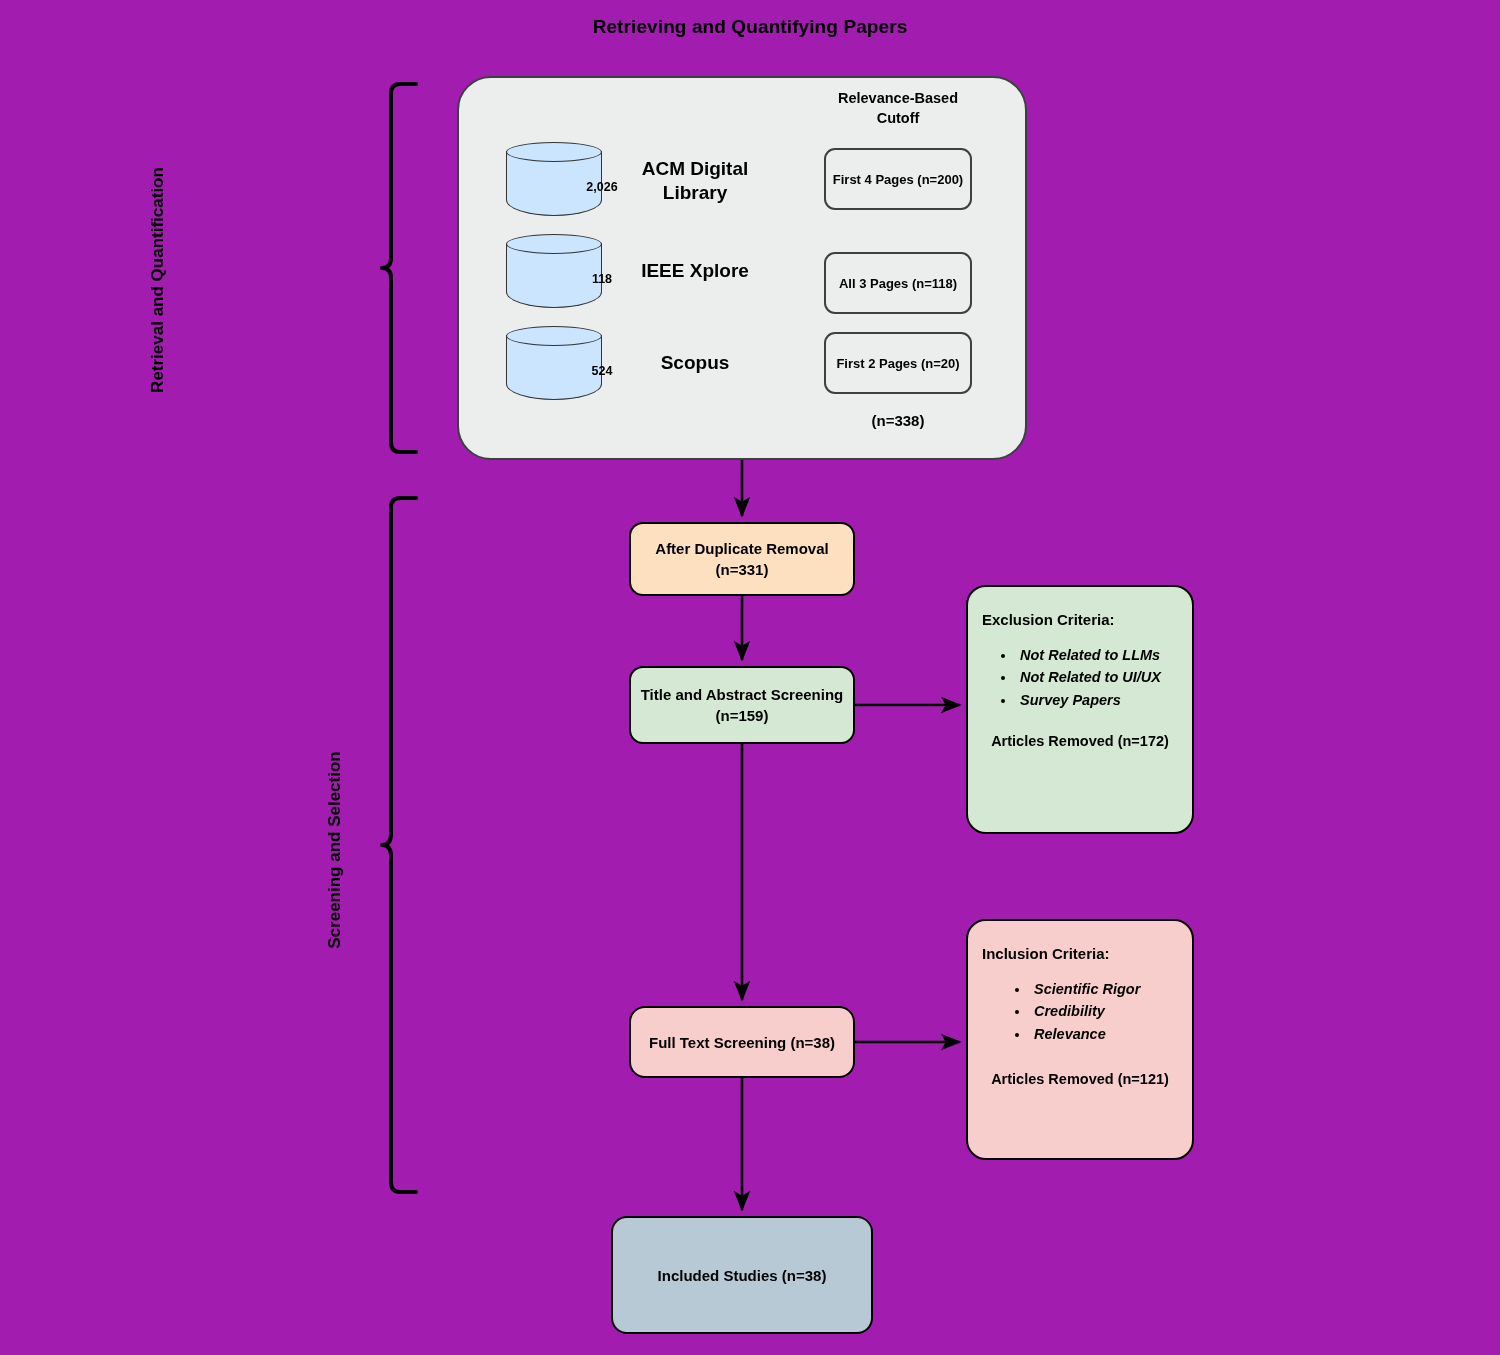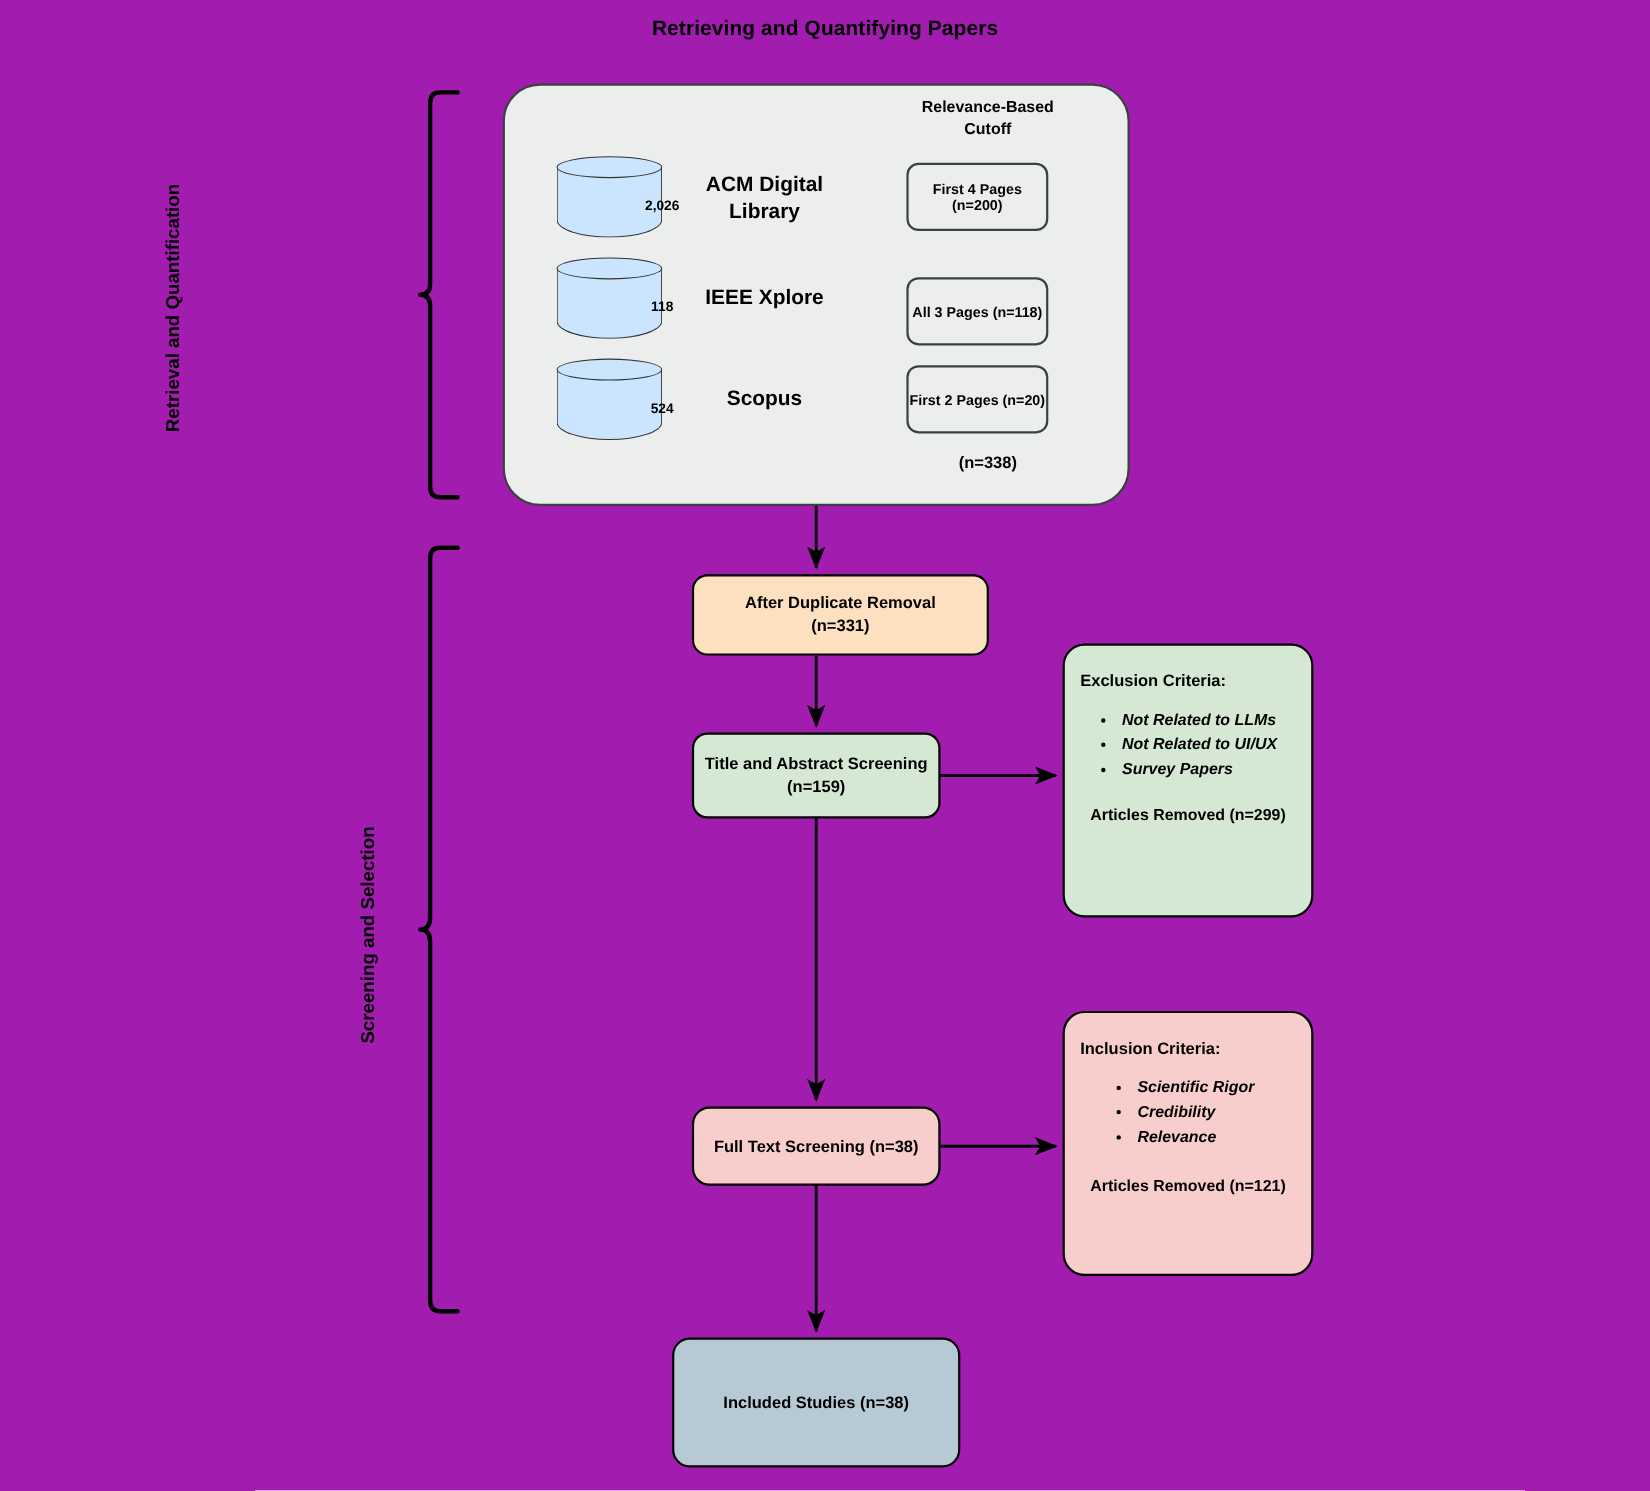--- a/index.html
+++ b/index.html
@@ -116,21 +116,21 @@
     font-size: 19px;
     font-weight: bold;
     text-align: center;
     line-height: 1.25;
   }
 
   
   .cutoff-box {
     position: absolute;
     left: 824px;
-    width: 129px; height: 62px;
+    width: 148px; height: 62px;
     background: #eceded;
     border: 2.2px solid #3c4043;
     border-radius: 11px;
     box-sizing: border-box;
     display: flex;
     align-items: center;
     justify-content: center;
     font-size: 13px;
     font-weight: bold;
     text-align: center;
@@ -153,21 +153,21 @@
     flex-direction: column;
     align-items: center;
     justify-content: center;
     font-size: 15px;
     font-weight: bold;
     text-align: center;
     line-height: 1.4;
   }
   #box-duplicate {
     left: 629px; top: 522px;
-    width: 270px; height: 74px;
+    width: 226px; height: 74px;
     background: #fce0c0;
   }
   #box-title-abstract {
     left: 629px; top: 666px;
     width: 226px; height: 78px;
     background: #d5e8d4;
   }
   #box-fulltext {
     left: 629px; top: 1006px;
     width: 226px; height: 72px;
@@ -323,21 +323,21 @@
     <div>Included Studies (n=38)</div>
   </div>
 
   <div class="criteria-box" id="box-exclusion">
     <div class="criteria-heading">Exclusion Criteria:</div>
     <ul class="criteria-list">
       <li>Not Related to LLMs</li>
       <li>Not Related to UI/UX</li>
       <li>Survey Papers</li>
     </ul>
-    <div class="criteria-footer">Articles Removed (n=299)</div>
+    <div class="criteria-footer">Articles Removed (n=172)</div>
   </div>
 
   <div class="criteria-box" id="box-inclusion">
     <div class="criteria-heading">Inclusion Criteria:</div>
     <ul class="criteria-list">
       <li>Scientific Rigor</li>
       <li>Credibility</li>
       <li>Relevance</li>
     </ul>
     <div class="criteria-footer">Articles Removed (n=121)</div>

